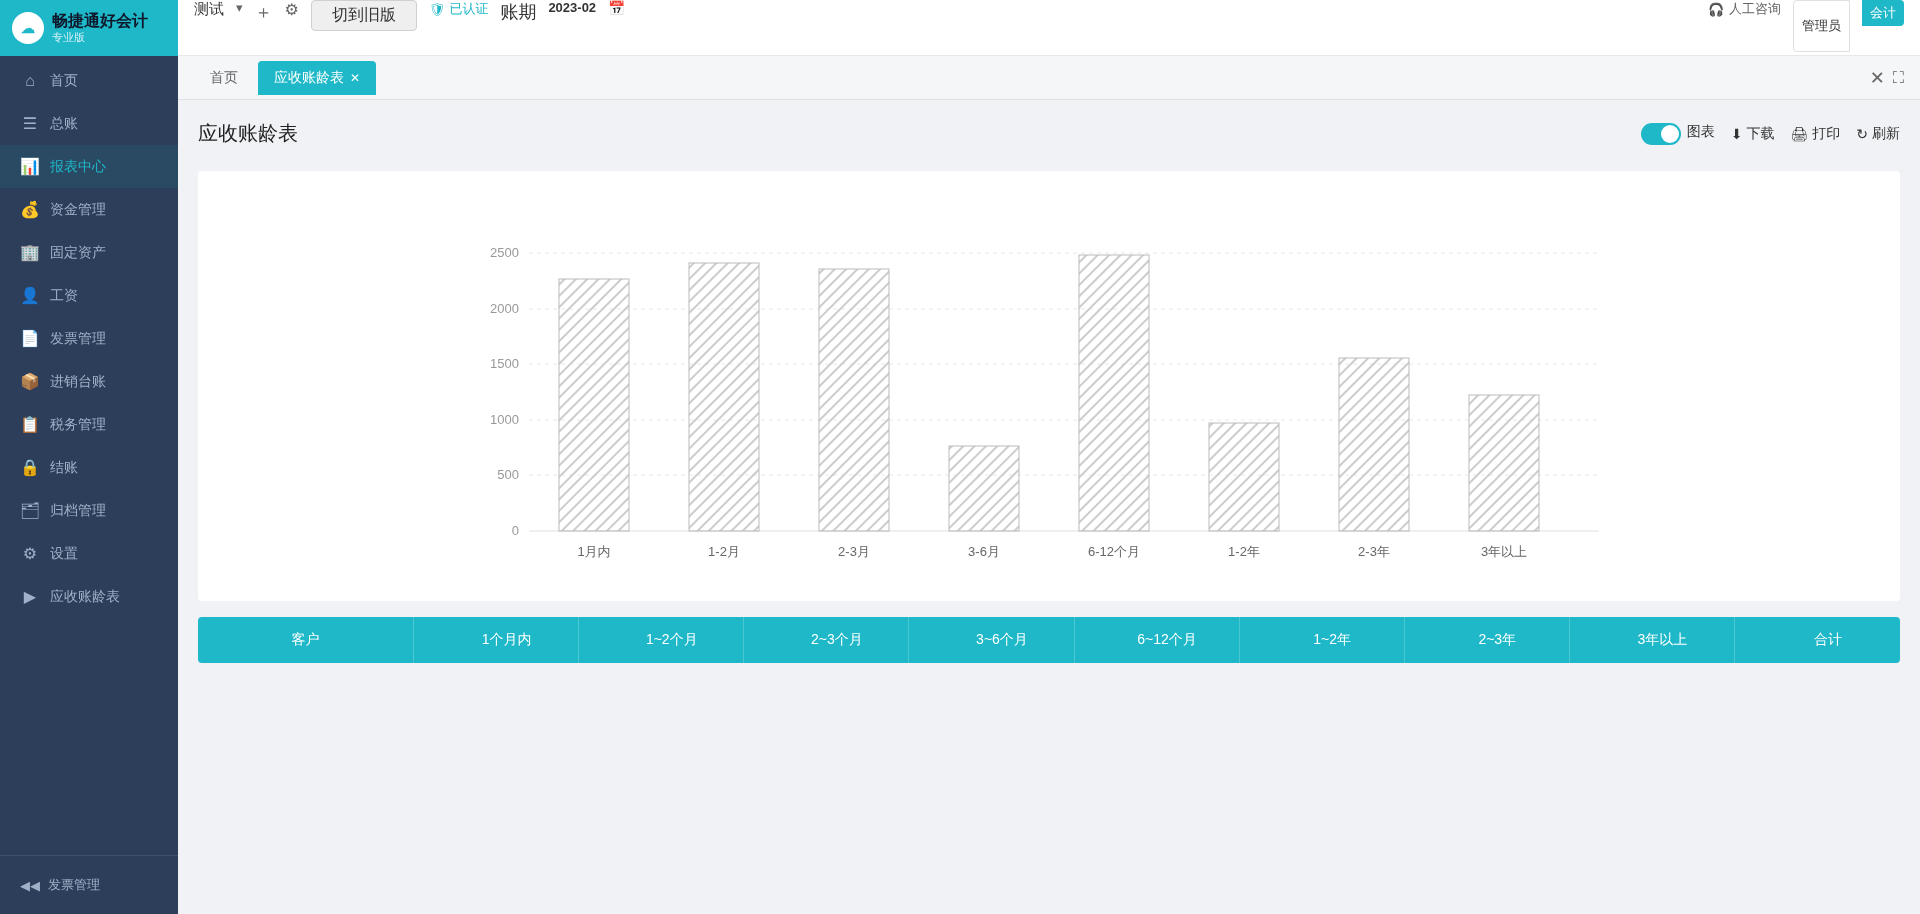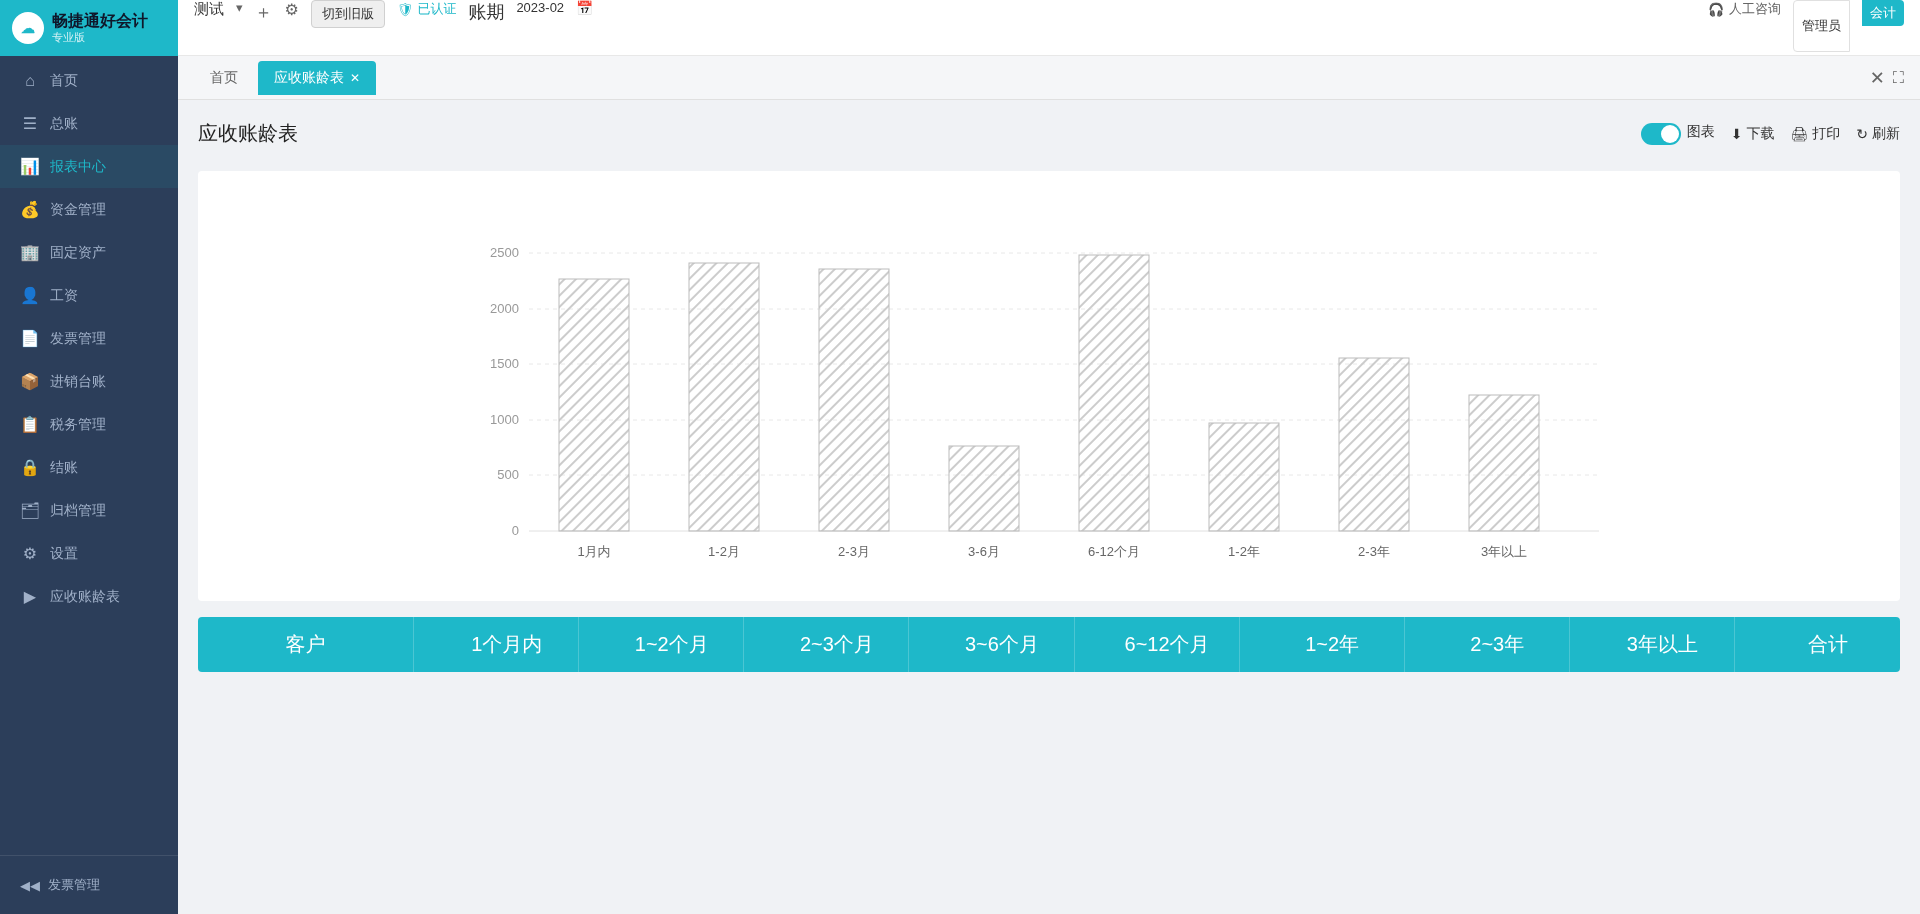--- a/index.html
+++ b/index.html
@@ -68,21 +68,21 @@
       border-bottom: 1px solid #e8e8e8;
       gap: 12px;
       flex-shrink: 0;
     }
     .topbar-title { font-size: 15px; color: #333; }
     .topbar-dropdown { cursor: pointer; color: #666; font-size: 13px; }
     .topbar-add { color: #666; font-size: 18px; cursor: pointer; }
     .topbar-gear { color: #666; font-size: 16px; cursor: pointer; }
     .topbar-oldver {
       border: 1px solid #d0d0d0; border-radius: 4px;
-      padding: 4px 10px; font-size: 13px; color: #333; cursor: pointer;
+      padding: 4px 20px; font-size: 16px; color: #333; cursor: pointer;
     }
     .topbar-certified {
       display: flex; align-items: center; gap: 4px;
       color: #1eb8c9; font-size: 13px;
     }
     .topbar-spacer { flex: 1; }
     .topbar-consult { display: flex; align-items: center; gap: 4px; font-size: 13px; color: #666; cursor: pointer; }
     .topbar-manager { font-size: 13px; color: #333; padding: 16px 8px; border: 1px solid #e0e0e0; border-radius: 4px 0 0 4px; cursor: pointer; }
     .topbar-accountant { font-size: 13px; color: white; background: #1eb8c9; padding: 4px 8px; border-radius: 0 4px 4px 0; cursor: pointer; }
 
@@ -166,21 +166,21 @@
     .table-area {
       background: white;
       border-radius: 4px;
       overflow: hidden;
     }
     .table-header {
       background: #1eb8c9;
       display: grid;
       grid-template-columns: 1.5fr 1fr 1fr 1fr 1fr 1fr 1fr 1fr 1fr 1fr;
       color: white;
-      font-size: 20px;
+      font-size: 14px;
       gap: 21px;
     }
     .table-header-cell {
       padding: 14px 8px;
       text-align: center;
       border-right: 1px solid rgba(255,255,255,0.2);
     }
     .table-header-cell:last-child { border-right: none; }
   </style>
 </head>
@@ -267,21 +267,21 @@
     <span class="topbar-title">测试</span>
     <span class="topbar-dropdown">▾</span>
     <span class="topbar-add">＋</span>
     <span class="topbar-gear">⚙</span>
     <button class="topbar-oldver">切到旧版</button>
     <span class="topbar-certified">
       <span>🛡</span>
       <span>已认证</span>
     </span>
     <span style="font-size:18px;color:#333;">账期</span>
-    <span style="font-size:13px;color:#333;">2023-02</span>
+    <span style="font-size:13px;color:#333;font-weight:bold;">2023-02</span>
     <span style="font-size:14px;color:#666;cursor:pointer;">📅</span>
     <span class="topbar-spacer"></span>
     <div class="topbar-consult">
       <span>🎧</span>
       <span>人工咨询</span>
     </div>
     <span class="topbar-manager">管理员</span>
     <span class="topbar-accountant">会计</span>
   </div>
 

